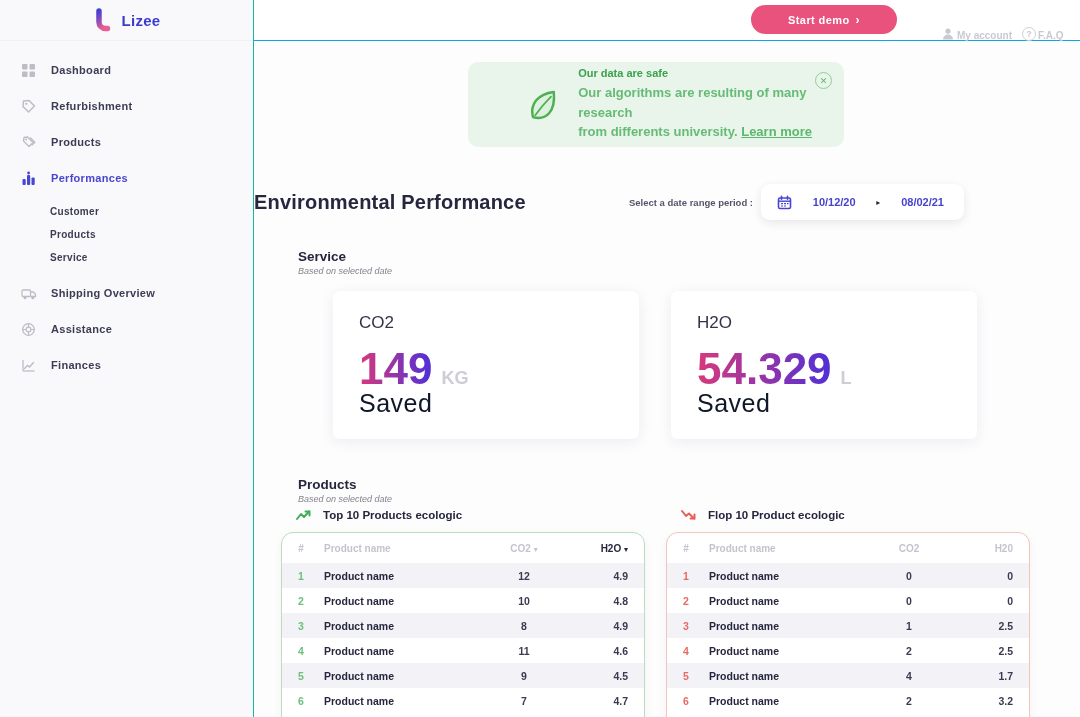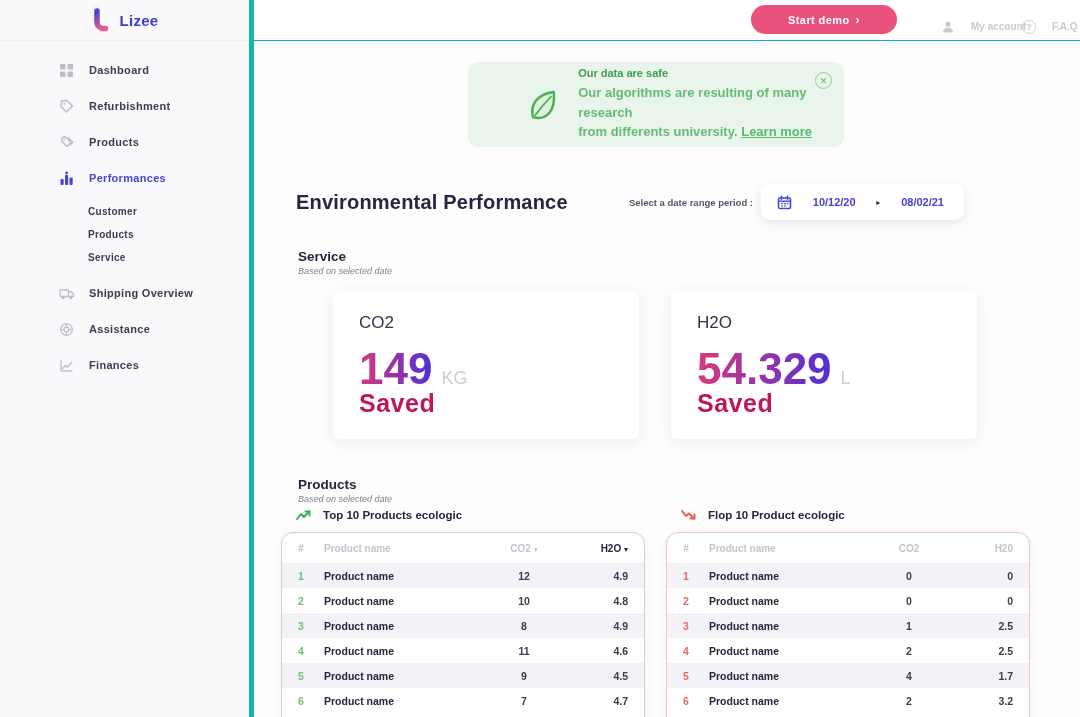--- a/index.html
+++ b/index.html
@@ -1,76 +1,76 @@
 <!DOCTYPE html>
 <html><head>
 <meta charset="utf-8">
 <style>
   * { margin:0; padding:0; box-sizing:border-box; }
   html,body { width:1080px; height:717px; overflow:hidden; }
   body { font-family:"Liberation Sans","DejaVu Sans",sans-serif; background:#fdfdfe; color:#26263e; }
   .app { display:flex; width:1080px; height:717px; }
 
   
-  .sidebar { width:254px; min-width:254px; height:717px; background:#f9f9fb; border-right:5px solid #14b8a6; }
+  .sidebar { width:254px; min-width:254px; height:717px; background:#f9f9fb; border-right:1px solid #14b8a6; }
   .logo-row { height:41px; display:flex; align-items:center; justify-content:center; gap:7px; border-bottom:1px solid #f1f1f4; cursor:pointer; }
   .logo-text { font-size:15px; font-weight:800; color:#3b3bd0; letter-spacing:.3px; }
-  .nav { padding-top:11px;padding-left:38px; }
+  .nav { padding-top:11px; }
   .nav-item { height:36px; display:flex; align-items:center; padding-left:20px; gap:14px; cursor:pointer; }
   .nav-item .ico { width:17px; height:17px; display:flex; align-items:center; justify-content:center; }
   .nav-label { font-size:11px; font-weight:600; color:#3c3c55; letter-spacing:.3px; }
   .nav-item.active .nav-label { color:#4845d2; }
   .subnav { margin:4px 0 6px 0; }
   .sub-item { height:23px; display:flex; align-items:center; padding-left:50px; cursor:pointer; }
   .sub-label { font-size:10px; font-weight:600; color:#3c3c55; letter-spacing:.3px; }
   .sub-item.active .sub-label { color:#4845d2; }
 
   
   .main { flex:1; display:flex; flex-direction:column; background:#fdfdfe; }
   .topbar { height:41px; min-height:41px; border-bottom:1px solid #0ea5e9; background:#fff; position:relative; }
   .start-demo { position:absolute; left:497px; top:5px; width:146px; height:29px; border:none; border-radius:15px; background:#e8527d; color:#fff; font-family:inherit; font-size:11px; font-weight:700; letter-spacing:.4px; display:flex; align-items:center; justify-content:center; gap:6px; cursor:pointer; }
   .start-demo .chev { font-size:12px; font-weight:700; }
-  .account-group { position:absolute; top:6px; height:41px; display:flex; align-items:center; gap:16px; cursor:pointer; color:#c9c9d2; font-size:10px; font-weight:600; }
+  .account-group { position:absolute; top:0; height:41px; display:flex; align-items:flex-end; gap:2px; cursor:pointer; color:#c9c9d2; font-size:10px; font-weight:600; }
   .account-group.acct { left:687px; }
   .account-group.faq { left:768px; }
   .qcircle { width:14px; height:14px; border:1.4px solid #cfcfd6; border-radius:50%; display:inline-flex; align-items:center; justify-content:center; font-size:9px; font-weight:700; color:#c9c9d2; }
 
   .content { position:relative; height:676px; overflow:hidden; }
 
   
   .banner { position:absolute; left:214px; top:21px; width:376px; height:85px; background:#e9f5ea; border-radius:10px; display:flex; align-items:center; padding-left:57px; gap:16px; }
   .banner-close { position:absolute; top:10px; right:12px; width:17px; height:17px; border-radius:50%; border:1.2px solid #8ecf99; color:#5cb86e; font-size:9px; display:flex; align-items:center; justify-content:center; cursor:pointer; background:transparent; }
   .banner-title { font-size:11px; font-weight:800; color:#3aa24e; margin-bottom:4px; }
   .banner-body { font-size:13px; font-weight:600; color:#66bb76; line-height:1.5; }
   .banner-link { color:#5cb86e; text-decoration:underline; cursor:pointer; }
 
   
   .heading-row { position:absolute; left:0; top:143px; width:100%; display:flex; align-items:center; }
-  .page-title { margin-left:42px; font-size:20px; font-weight:800; color:#26263e; letter-spacing:.2px; }
+  .page-title { font-size:20px; font-weight:800; color:#26263e; letter-spacing:.2px; }
   .date-group { margin-left:auto; margin-right:116px; display:flex; align-items:center; gap:8px; }
   .date-label { font-size:9.5px; font-weight:600; color:#55556a; }
   .date-widget { width:203px; height:36px; background:#fff; border-radius:9px; box-shadow:0 3px 10px rgba(40,40,70,.10); display:flex; align-items:center; justify-content:space-between; padding:0 20px 0 16px; cursor:pointer; }
   .date-text { font-size:11px; font-weight:700; color:#4644cf; cursor:pointer; }
   .date-sep { font-size:8px; color:#26263e; }
 
   
   .section-head { position:absolute; left:44px; }
   .section-head.service { top:208px; }
   .section-head.products { top:436px; }
   .section-title { font-size:13.5px; font-weight:800; color:#26263e; }
   .section-sub { font-size:9px; font-style:italic; color:#83838f; margin-top:2px; }
 
   
   .cards-row { position:absolute; left:79px; top:250px; display:flex; gap:32px; }
   .metric-card { width:306px; height:148px; background:#fff; border-radius:7px; box-shadow:0 3px 14px rgba(40,40,70,.08); padding:22px 26px; }
   .metric-title { font-size:17px; font-weight:500; color:#33334c; }
   .metric-value-row { display:flex; align-items:baseline; gap:9px; margin-top:14px; }
   .metric-value { font-size:44px; font-weight:800; line-height:1; background:linear-gradient(90deg,#d8397c,#4f2fd8); -webkit-background-clip:text; background-clip:text; color:transparent; }
-  .metric-unit { font-size:18px; font-weight:400; color:#cdcdd5; }
-  .metric-caption { font-size:25px; font-weight:700; color:#be185d; margin-top:-2px; letter-spacing:.5px; }
+  .metric-unit { font-size:18px; font-weight:700; color:#cdcdd5; }
+  .metric-caption { font-size:25px; font-weight:400; color:#0f172a; margin-top:-2px; letter-spacing:.5px; }
 
   
   .tables-row { position:absolute; left:27px; top:468px; display:flex; gap:21px; }
   .table-block { width:364px; }
   .table-title { display:flex; align-items:center; gap:12px; padding-left:15px; margin-bottom:11px; }
   .table-title-text { font-size:11.5px; font-weight:800; color:#26263e; }
   .table-card { background:#fff; border-radius:12px; height:240px; overflow:hidden; box-shadow:0 3px 10px rgba(40,40,70,.05); }
   .table-card.green { border:1px solid #badfbd; }
   .table-card.red { border:1px solid #f5c4bb; }
   table { width:100%; border-collapse:collapse; table-layout:fixed; }

